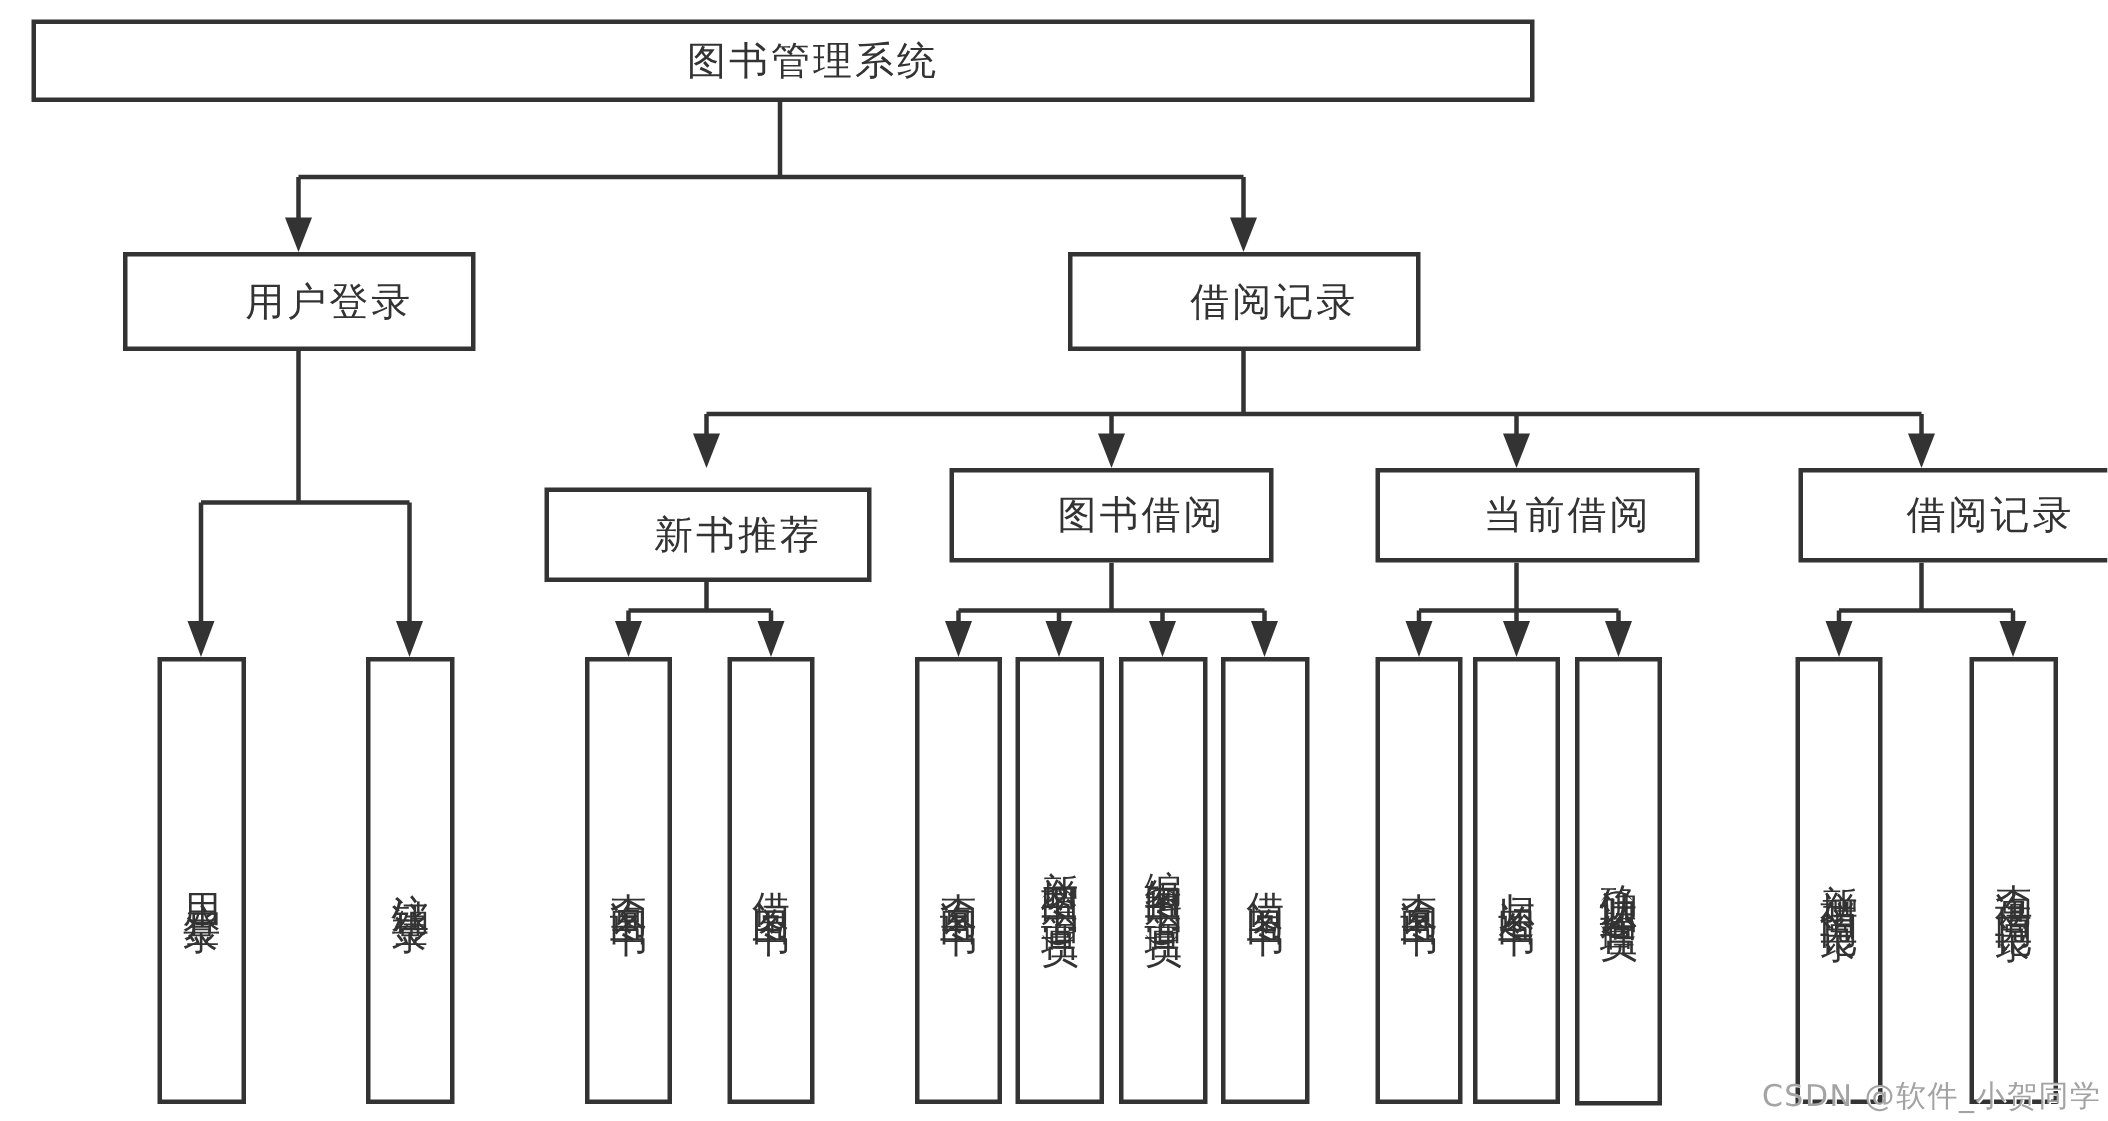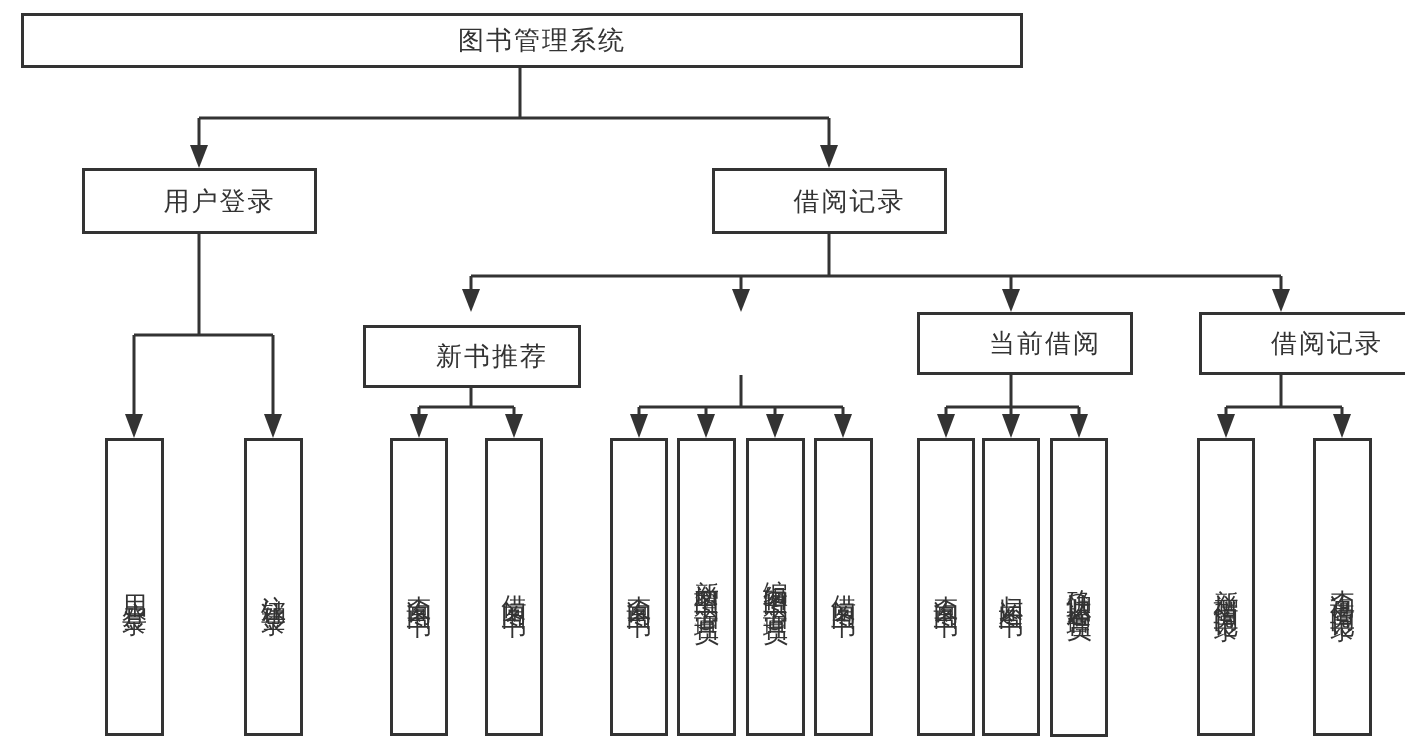--- a/index.html
+++ b/index.html
@@ -109,20 +109,21 @@
       <path d="M1333 414 L1351 414 L1342 438 Z"></path>
     </g>
   </svg>
 
   <div class="box hbox" style="left:21px; top:13px; width:1002px; height:55px;">图书管理系统</div>
 
   <div class="box hbox" style="left:82px; top:168px; width:235px; height:66px;">用户登录</div>
   <div class="box hbox" style="left:712px; top:168px; width:235px; height:66px;">借阅记录</div>
 
   <div class="box hbox" style="left:363px; top:325px; width:218px; height:63px;">新书推荐</div>
+  <div class="box hbox" style="left:633px; top:312px; width:216px; height:63px;">图书借阅</div>
   <div class="box hbox" style="left:917px; top:312px; width:216px; height:63px;">当前借阅</div>
   <div class="box hbox" style="left:1173px; top:312px; width:216px; height:63px;margin-left:26px;">借阅记录</div>
 
   <div class="box vbox" style="left:105px; top:438px; width:59px; height:298px;">用户登录</div>
   <div class="box vbox" style="left:244px; top:438px; width:59px; height:298px;">注销登录</div>
 
   <div class="box vbox" style="left:390px; top:438px; width:58px; height:298px;">查询图书</div>
   <div class="box vbox" style="left:485px; top:438px; width:58px; height:298px;">借阅图书</div>
 
   <div class="box vbox" style="left:610px; top:438px; width:58px; height:298px;">查询图书</div>
@@ -130,14 +131,15 @@
   <div class="box vbox" style="left:746px; top:438px; width:59px; height:298px;">编辑图书（管理员）</div>
   <div class="box vbox" style="left:814px; top:438px; width:59px; height:298px;">借阅图书</div>
 
   <div class="box vbox" style="left:917px; top:438px; width:58px; height:298px;">查询图书</div>
   <div class="box vbox" style="left:982px; top:438px; width:58px; height:298px;">归还图书</div>
   <div class="box vbox" style="left:1050px; top:438px; width:58px; height:299px; letter-spacing:4px;">确认归还（管理员）</div>
 
   <div class="box vbox" style="left:1197px; top:438px; width:58px; height:298px;">新增借阅记录</div>
   <div class="box vbox" style="left:1313px; top:438px; width:59px; height:298px;">查询借阅记录</div>
 
+  <div class="watermark">CSDN @软件_小贺同学</div>
 
 </div>
 
 </body></html>

